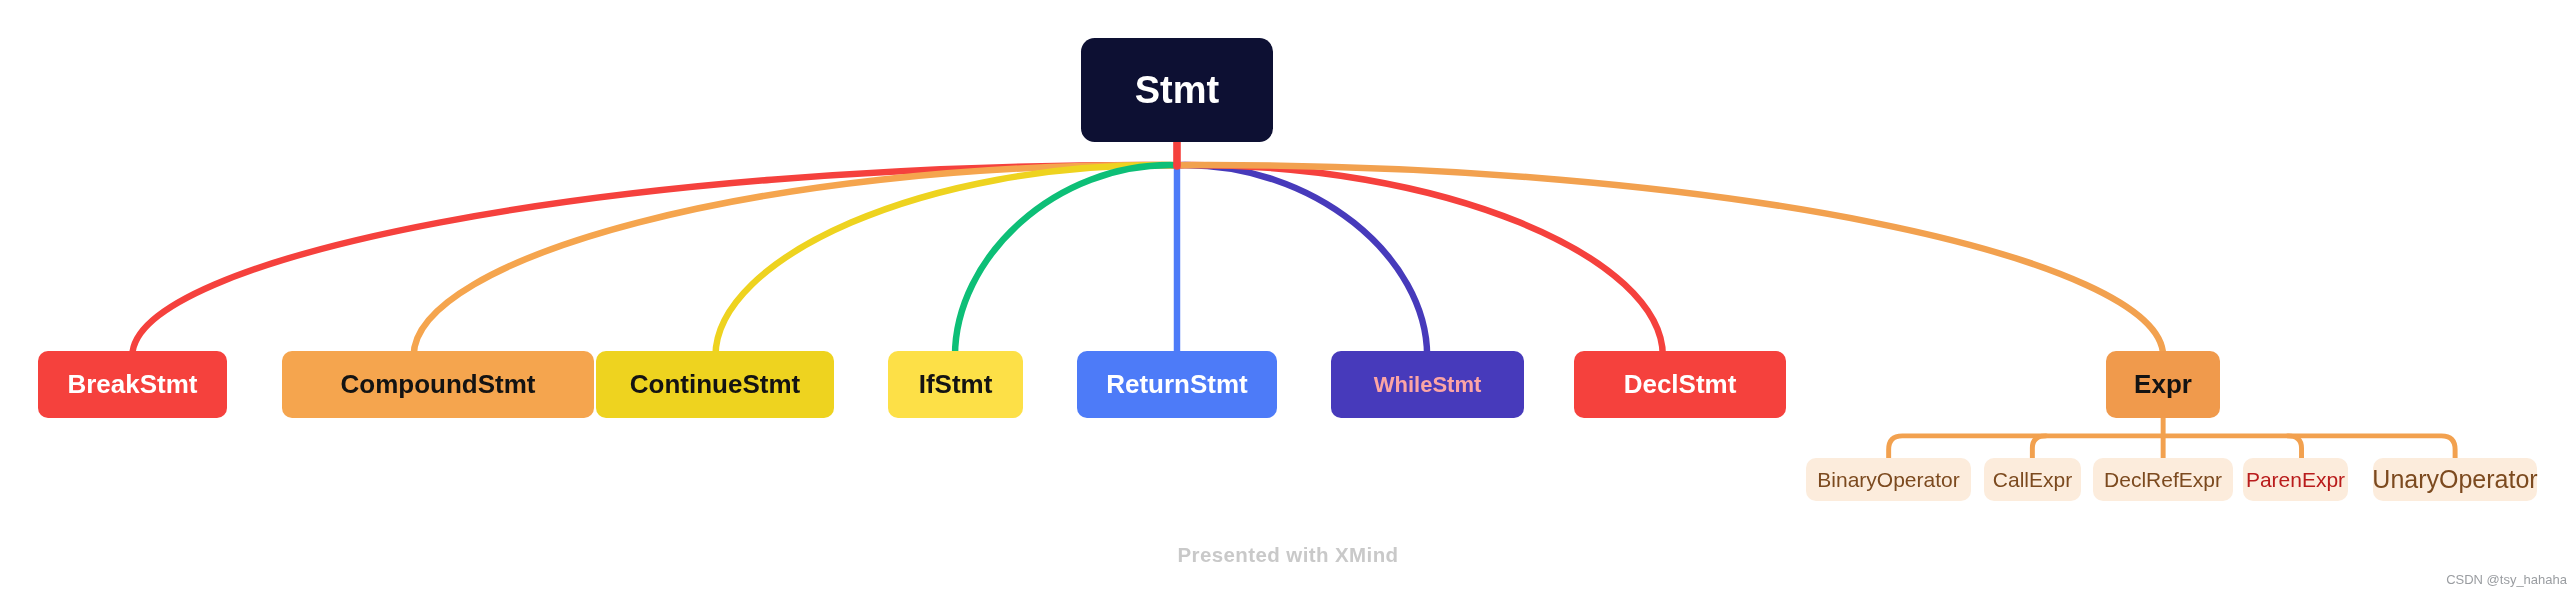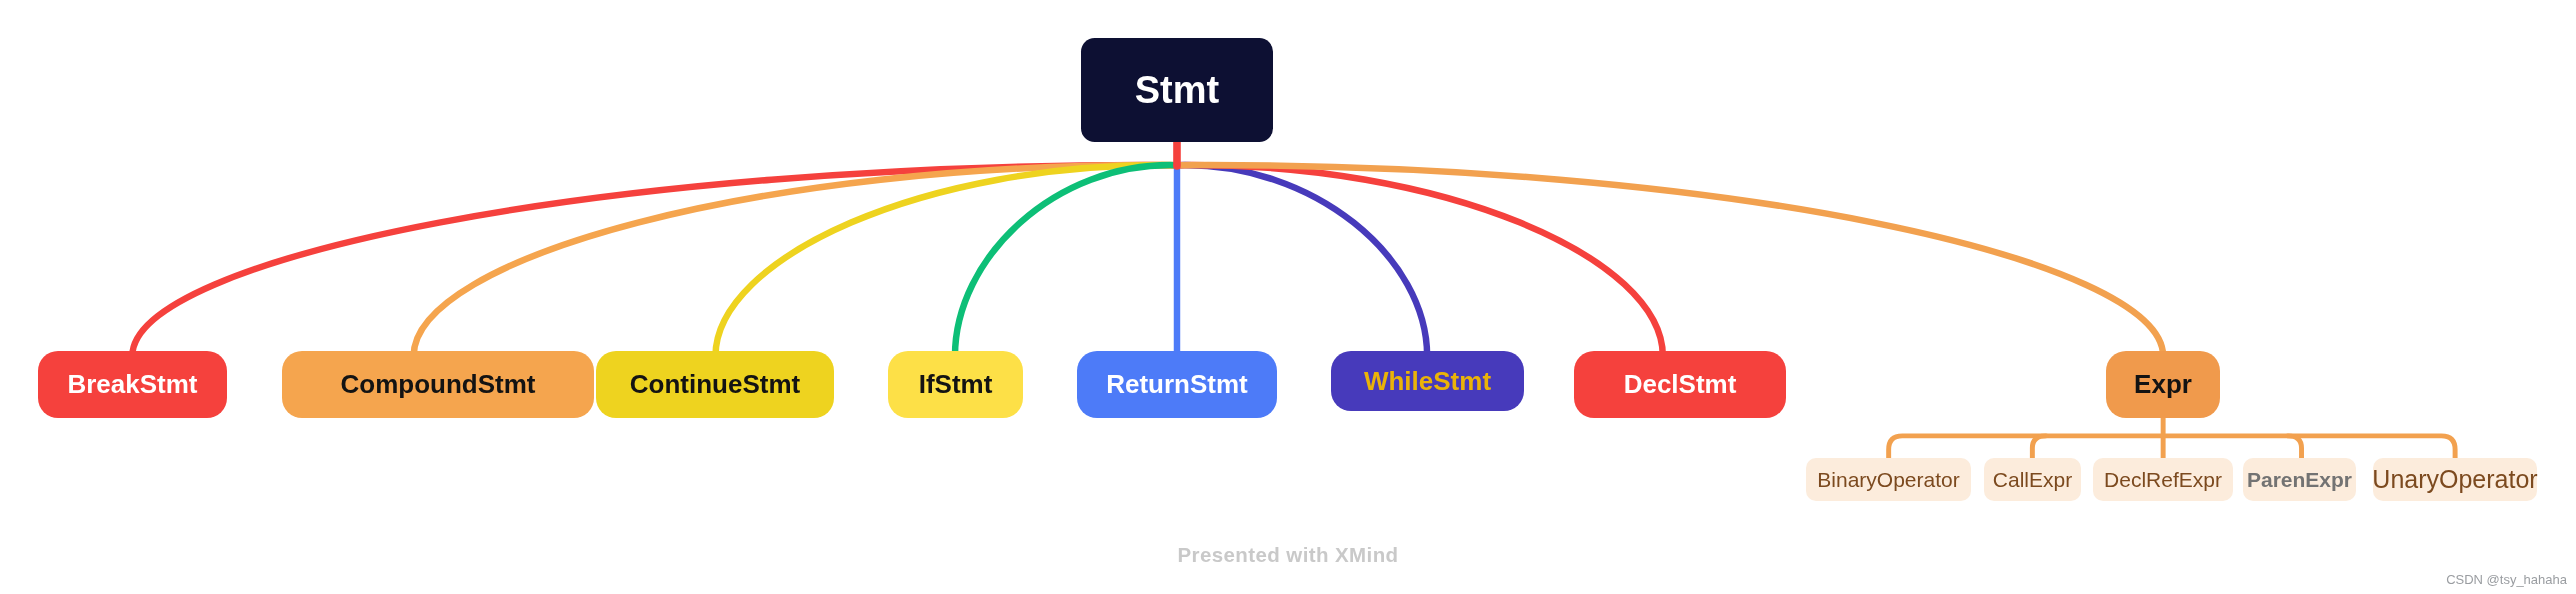--- a/index.html
+++ b/index.html
@@ -29,21 +29,21 @@
     white-space: nowrap;
     box-sizing: border-box;
     cursor: default;
   }
   .topic.root {
     border-radius: 13.7px;
     font-weight: 700;
     text-align: center;
   }
   .topic.level1 {
-    border-radius: 20px;
+    border-radius: 10px;
     font-weight: 600;
   }
   .topic.level2 {
     border-radius: 10px;
     font-weight: 400;
   }
   .watermark {
     position: absolute;
     left: 50%;
     transform: translateX(-50%);
@@ -81,25 +81,25 @@
       <path d="M 2691 573 Q 2673 573 2673 589 L 2673 606" fill="none" stroke="#f2a14f" stroke-width="6.5" stroke-linecap="round"></path>
       <path d="M 3009 573 Q 3027 573 3027 589 L 3027 606" fill="none" stroke="#f2a14f" stroke-width="6.5" stroke-linecap="round"></path>
     </svg>
   <div id="nodes">
       <div class="topic root" style="left: 1081px; top: 38px; width: 192px; height: 104px; font-size: 38px; background: rgb(13, 16, 51); color: rgb(255, 255, 255);">Stmt</div>
       <div class="topic level1" style="left: 38px; top: 351px; width: 189px; height: 67px; font-size: 26px; background: rgb(245, 65, 61); color: rgb(255, 255, 255);">BreakStmt</div>
       <div class="topic level1" style="left: 282px; top: 351px; width: 312px; height: 67px; font-size: 26px; background: rgb(245, 165, 78); color: rgb(19, 19, 19);">CompoundStmt</div>
       <div class="topic level1" style="left: 596px; top: 351px; width: 238px; height: 67px; font-size: 26px; background: rgb(238, 211, 31); color: rgb(19, 19, 19);">ContinueStmt</div>
       <div class="topic level1" style="left: 888px; top: 351px; width: 135px; height: 67px; font-size: 26px; background: #fde047; color: rgb(19, 19, 19);">IfStmt</div>
       <div class="topic level1" style="left: 1077px; top: 351px; width: 200px; height: 67px; font-size: 26px; background: rgb(77, 123, 248); color: #ffffff;">ReturnStmt</div>
-      <div class="topic level1" style="left: 1331px; top: 351px; width: 193px; height: 60px; font-size: 26px; background: rgb(71, 58, 187); color: #eab308;">WhileStmt</div>
+      <div class="topic level1" style="left: 1331px; top: 351px; width: 193px; height: 67px; font-size: 22px; background: rgb(71, 58, 187); color: #fca5a5;">WhileStmt</div>
       <div class="topic level1" style="left: 1574px; top: 351px; width: 212px; height: 67px; font-size: 26px; background: rgb(245, 65, 61); color: rgb(255, 255, 255);">DeclStmt</div>
       <div class="topic level1" style="left: 2106px; top: 351px; width: 114px; height: 67px; font-size: 26px; background: rgb(240, 154, 76); color: rgb(19, 19, 19);">Expr</div>
       <div class="topic level2" style="left: 1806px; top: 458px; width: 165px; height: 43px; font-size: 21px; background: rgb(252, 236, 220); color: rgb(124, 74, 31);">BinaryOperator</div>
       <div class="topic level2" style="left: 1984px; top: 458px; width: 97px; height: 43px; font-size: 21px; background: rgb(252, 236, 220); color: rgb(124, 74, 31);">CallExpr</div>
       <div class="topic level2" style="left: 2093px; top: 458px; width: 140px; height: 43px; font-size: 21px; background: rgb(252, 236, 220); color: rgb(124, 74, 31);">DeclRefExpr</div>
-      <div class="topic level2" style="left: 2243px; top: 458px; width: 113px; height: 43px; font-size: 21px; background: rgb(252, 236, 220); color: #737373; font-weight: bold;">ParenExpr</div>
+      <div class="topic level2" style="left: 2243px; top: 458px; width: 105px; height: 43px; font-size: 21px; background: rgb(252, 236, 220); color: #b91c1c;">ParenExpr</div>
       <div class="topic level2" style="left: 2373px; top: 458px; width: 164px; height: 43px; font-size: 25px; background: rgb(252, 236, 220); color: rgb(124, 74, 31);">UnaryOperator</div>
     </div>
   <div class="watermark">Presented with XMind</div>
   <div class="credit">CSDN @tsy_hahaha</div>
 </div>
 
 
 </body></html>

